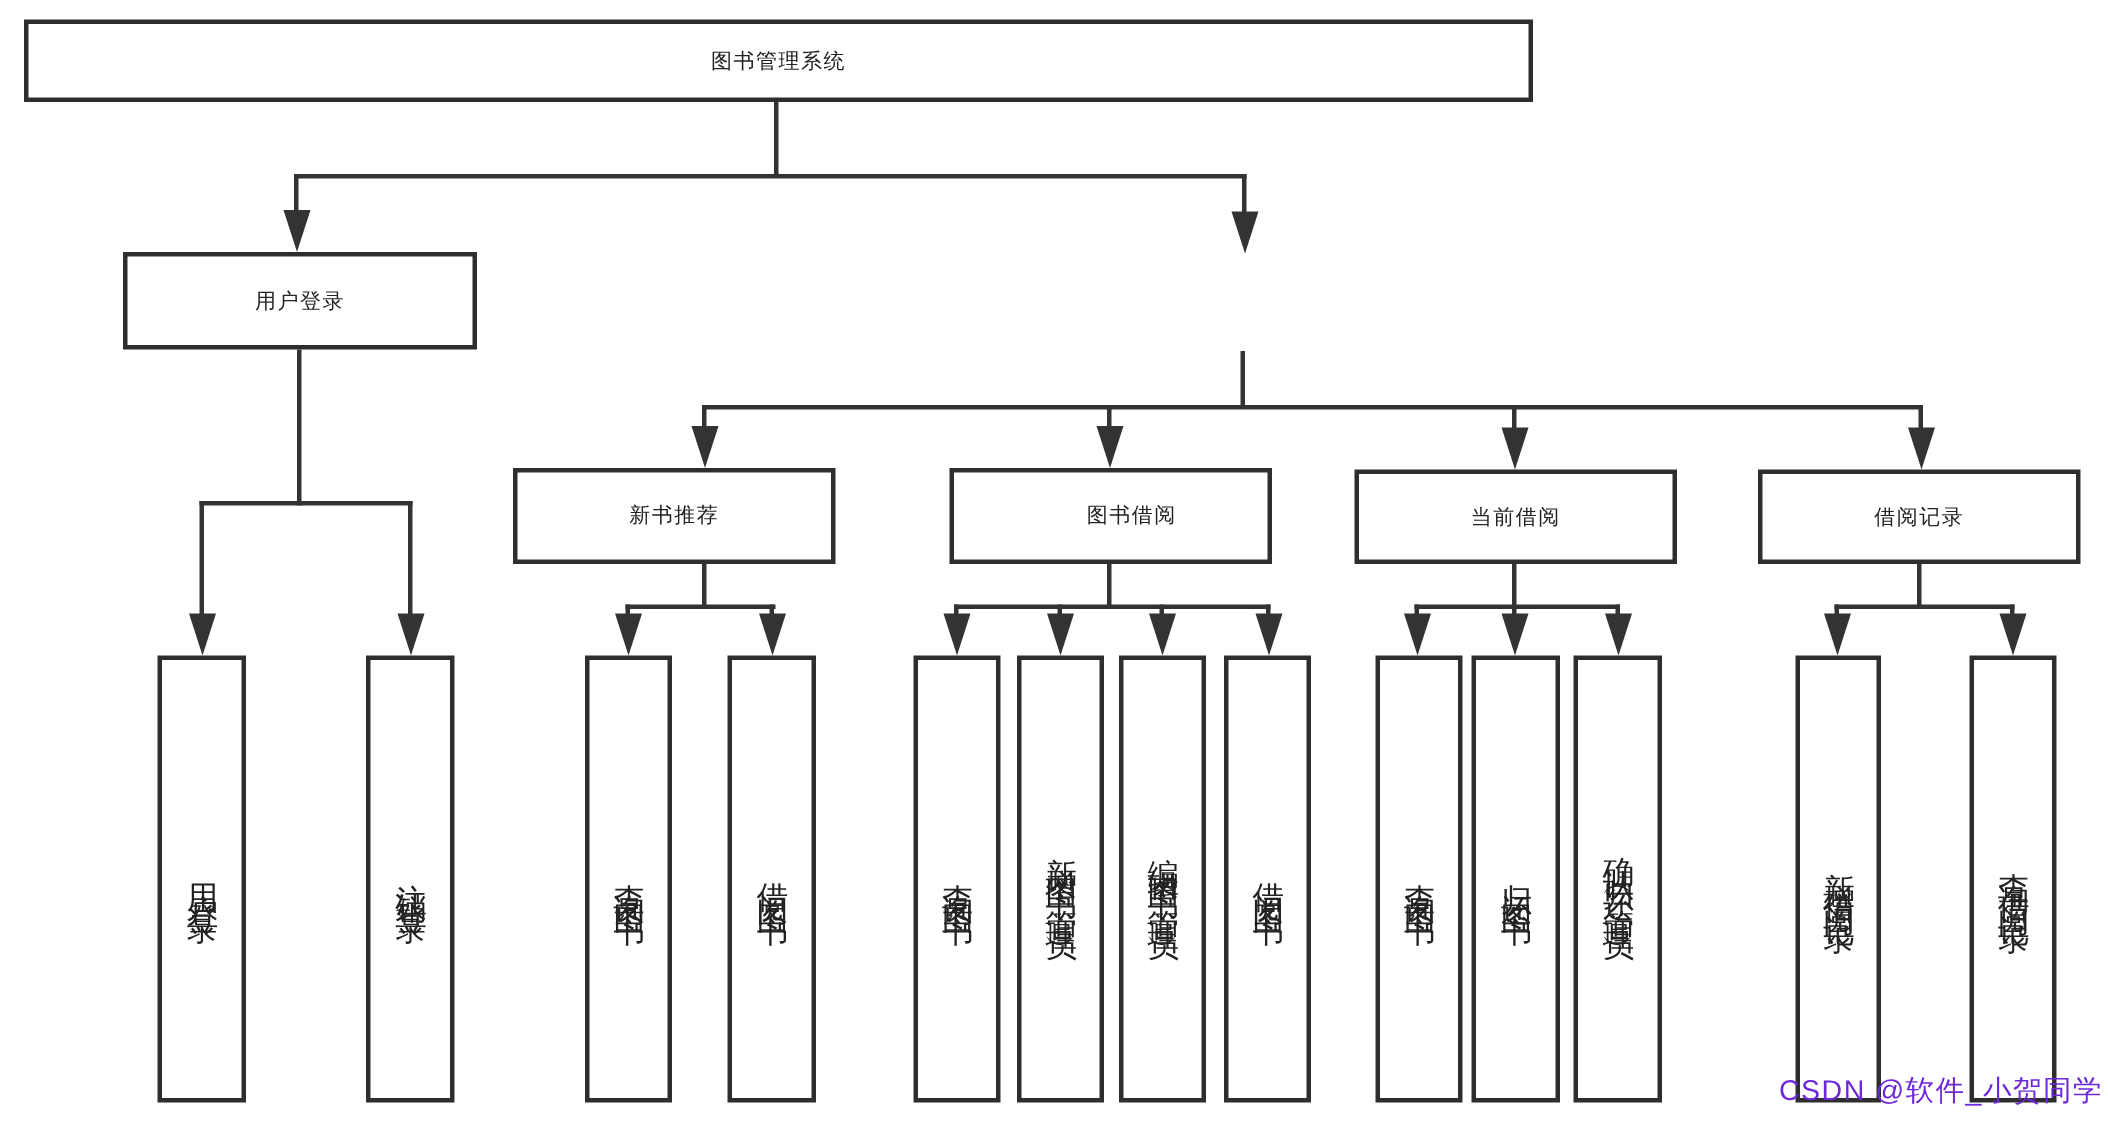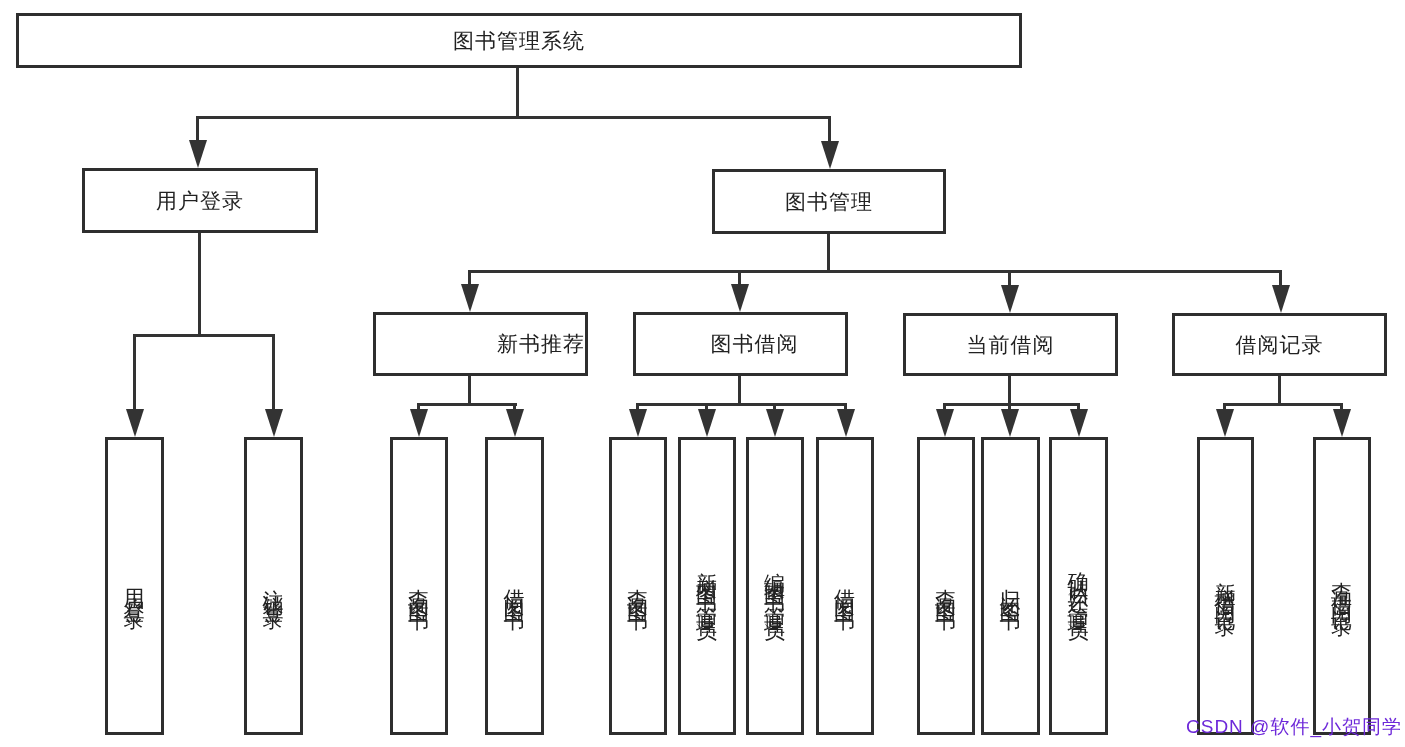--- a/index.html
+++ b/index.html
@@ -3,21 +3,21 @@
 <meta charset="utf-8">
 <style>
   html,body{margin:0;padding:0;background:#fff;}
   #canvas{
     position:relative;width:1405px;height:747px;background:#fff;overflow:hidden;
     font-family:"Liberation Sans","DejaVu Sans",sans-serif;color:#222;
   }
   .box{
     position:absolute;box-sizing:border-box;border:3px solid #2e2e2e;background:#fff;
     display:flex;align-items:center;justify-content:center;
-    font-size:21px;color:#222;letter-spacing:1px;white-space:nowrap;
+    font-size:14px;color:#222;letter-spacing:1px;white-space:nowrap;
   }
   .leaf{
     position:absolute;box-sizing:border-box;border:3px solid #2e2e2e;background:#fff;
     display:flex;align-items:center;justify-content:center;
     font-size:21px;color:#222;
   }
   .leaf .vtxt{
     writing-mode:vertical-rl;text-orientation:mixed;letter-spacing:7px;line-height:1;
   }
   .vl{position:absolute;width:3px;background:#333;}
@@ -38,25 +38,22 @@
 <div id="canvas">
 
   <div class="box" style="left:16px;top:13px;width:1006px;height:55px;">
     <span>图书管理系统</span>
   </div>
 
   <div class="box" style="left:82px;top:168px;width:236px;height:65px;">
     <span>用户登录</span>
   </div>
 
-  <div class="box" style="left:712px;top:169px;width:234px;height:65px;">
-    <span>图书管理</span>
-  </div>
 
-  <div class="box" style="left:373px;top:312px;width:215px;height:64px;justify-content:flex-end;">
+  <div class="box" style="left:342px;top:312px;width:215px;height:64px;">
     <span>新书推荐</span>
   </div>
 
   <div class="box" style="left:633px;top:312px;width:215px;height:64px;padding-left:28px;">
     <span>图书借阅</span>
   </div>
 
   <div class="box" style="left:903px;top:313px;width:215px;height:63px;text-align:right;">
     <span>当前借阅</span>
   </div>

